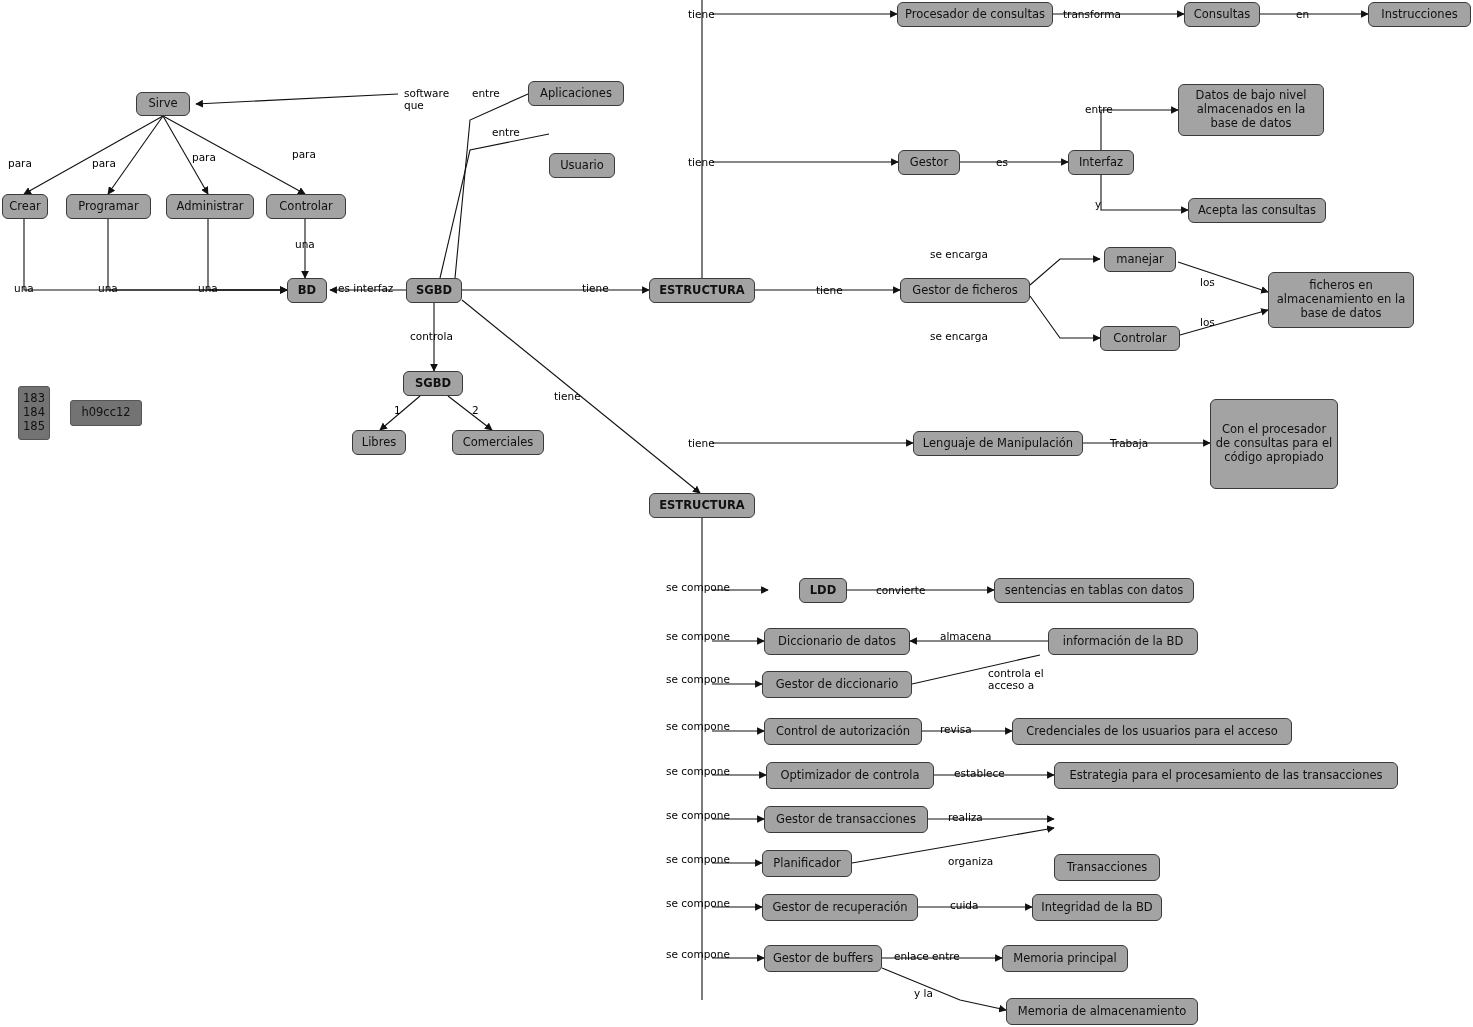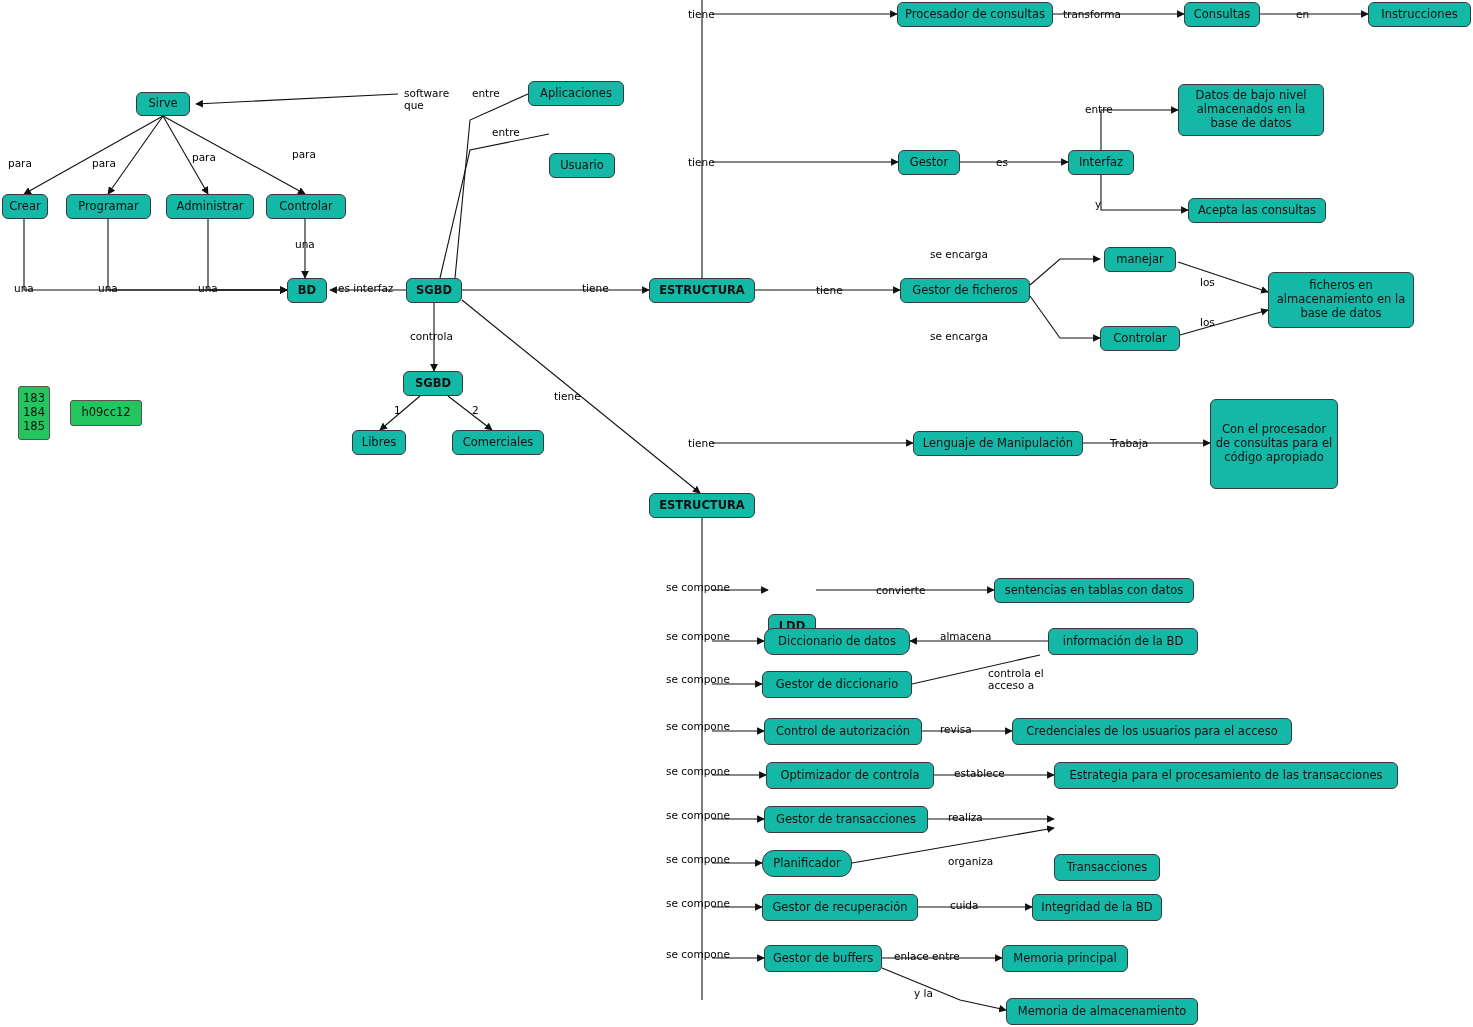--- a/index.html
+++ b/index.html
@@ -21,37 +21,37 @@
     position: absolute;
     left: 0;
     top: 0;
     width: 1473px;
     height: 1027px;
     pointer-events: none;
   }
   .node {
     position: absolute;
     box-sizing: border-box;
-    background: #14b8a6;
+    background: #a3a3a3;
     border: 1px solid #3a3a3a;
     border-radius: 6px;
     display: flex;
     align-items: center;
     justify-content: center;
     text-align: center;
     font-size: 11.5px;
     color: #111;
     line-height: 1.2;
     padding: 2px 4px;
   }
   .node.bold {
     font-weight: bold;
   }
   .node.plain {
-    background: #22c55e;
+    background: #737373;
     border: 1px solid #555;
     border-radius: 3px;
   }
   .lbl {
     position: absolute;
     font-size: 10.5px;
     color: #000;
     background: transparent;
     white-space: pre;
     line-height: 1.15;
@@ -143,32 +143,32 @@
       <div class="node" style="left: 898px; top: 150px; width: 62px; height: 25px; white-space: pre-line;">Gestor</div>
       <div class="node" style="left: 1068px; top: 150px; width: 66px; height: 25px; white-space: pre-line;">Interfaz</div>
       <div class="node" style="left: 1178px; top: 84px; width: 146px; height: 52px; white-space: pre-line;">Datos de bajo nivel almacenados en la base de datos</div>
       <div class="node" style="left: 1188px; top: 198px; width: 138px; height: 25px; white-space: pre-line;">Acepta las consultas</div>
       <div class="node" style="left: 900px; top: 278px; width: 130px; height: 25px; white-space: pre-line;">Gestor de ficheros</div>
       <div class="node" style="left: 1104px; top: 247px; width: 72px; height: 25px; white-space: pre-line;">manejar</div>
       <div class="node" style="left: 1100px; top: 326px; width: 80px; height: 25px; white-space: pre-line;">Controlar</div>
       <div class="node" style="left: 1268px; top: 272px; width: 146px; height: 56px; white-space: pre-line;">ficheros en almacenamiento en la base de datos</div>
       <div class="node" style="left: 913px; top: 431px; width: 170px; height: 25px; white-space: pre-line;">Lenguaje de Manipulación</div>
       <div class="node" style="left: 1210px; top: 399px; width: 128px; height: 90px; white-space: pre-line;">Con el procesador de consultas para el código apropiado</div>
-      <div class="node bold" style="left: 768px; top: 578px; width: 48px; height: 25px; white-space: pre-line; margin-top: 36px;">LDD</div>
+      <div class="node bold" style="left: 799px; top: 578px; width: 48px; height: 25px; white-space: pre-line;">LDD</div>
       <div class="node" style="left: 994px; top: 578px; width: 200px; height: 25px; white-space: pre-line;">sentencias en tablas con datos</div>
-      <div class="node" style="left: 764px; top: 628px; width: 146px; height: 27px; white-space: pre-line; border-radius: 9px;">Diccionario de datos</div>
+      <div class="node" style="left: 764px; top: 628px; width: 146px; height: 27px; white-space: pre-line;">Diccionario de datos</div>
       <div class="node" style="left: 1048px; top: 628px; width: 150px; height: 27px; white-space: pre-line;">información de la BD</div>
       <div class="node" style="left: 762px; top: 671px; width: 150px; height: 27px; white-space: pre-line;">Gestor de diccionario</div>
       <div class="node" style="left: 764px; top: 718px; width: 158px; height: 27px; white-space: pre-line;">Control de autorización</div>
       <div class="node" style="left: 1012px; top: 718px; width: 280px; height: 27px; white-space: pre-line;">Credenciales de los usuarios para el acceso</div>
       <div class="node" style="left: 766px; top: 762px; width: 168px; height: 27px; white-space: pre-line;">Optimizador de controla</div>
       <div class="node" style="left: 1054px; top: 762px; width: 344px; height: 27px; white-space: pre-line;">Estrategia para el procesamiento de las transacciones</div>
       <div class="node" style="left: 764px; top: 806px; width: 164px; height: 27px; white-space: pre-line;">Gestor de transacciones</div>
       <div class="node" style="left: 1054px; top: 806px; width: 106px; height: 27px; white-space: pre-line; margin-top: 48px;">Transacciones</div>
-      <div class="node" style="left: 762px; top: 850px; width: 90px; height: 27px; white-space: pre-line; border-radius: 12px;">Planificador</div>
+      <div class="node" style="left: 762px; top: 850px; width: 90px; height: 27px; white-space: pre-line;">Planificador</div>
       <div class="node" style="left: 762px; top: 894px; width: 156px; height: 27px; white-space: pre-line;">Gestor de recuperación</div>
       <div class="node" style="left: 1032px; top: 894px; width: 130px; height: 27px; white-space: pre-line;">Integridad de la BD</div>
       <div class="node" style="left: 764px; top: 945px; width: 118px; height: 27px; white-space: pre-line;">Gestor de buffers</div>
       <div class="node" style="left: 1002px; top: 945px; width: 126px; height: 27px; white-space: pre-line; text-align: right;">Memoria principal</div>
       <div class="node" style="left: 1006px; top: 998px; width: 192px; height: 27px; white-space: pre-line;">Memoria de almacenamiento</div>
       <div class="node plain" style="left: 18px; top: 386px; width: 32px; height: 54px; white-space: pre-line;">183
 184
 185</div>
       <div class="node plain" style="left: 70px; top: 400px; width: 72px; height: 26px; white-space: pre-line;">h09cc12</div>
     </div>

